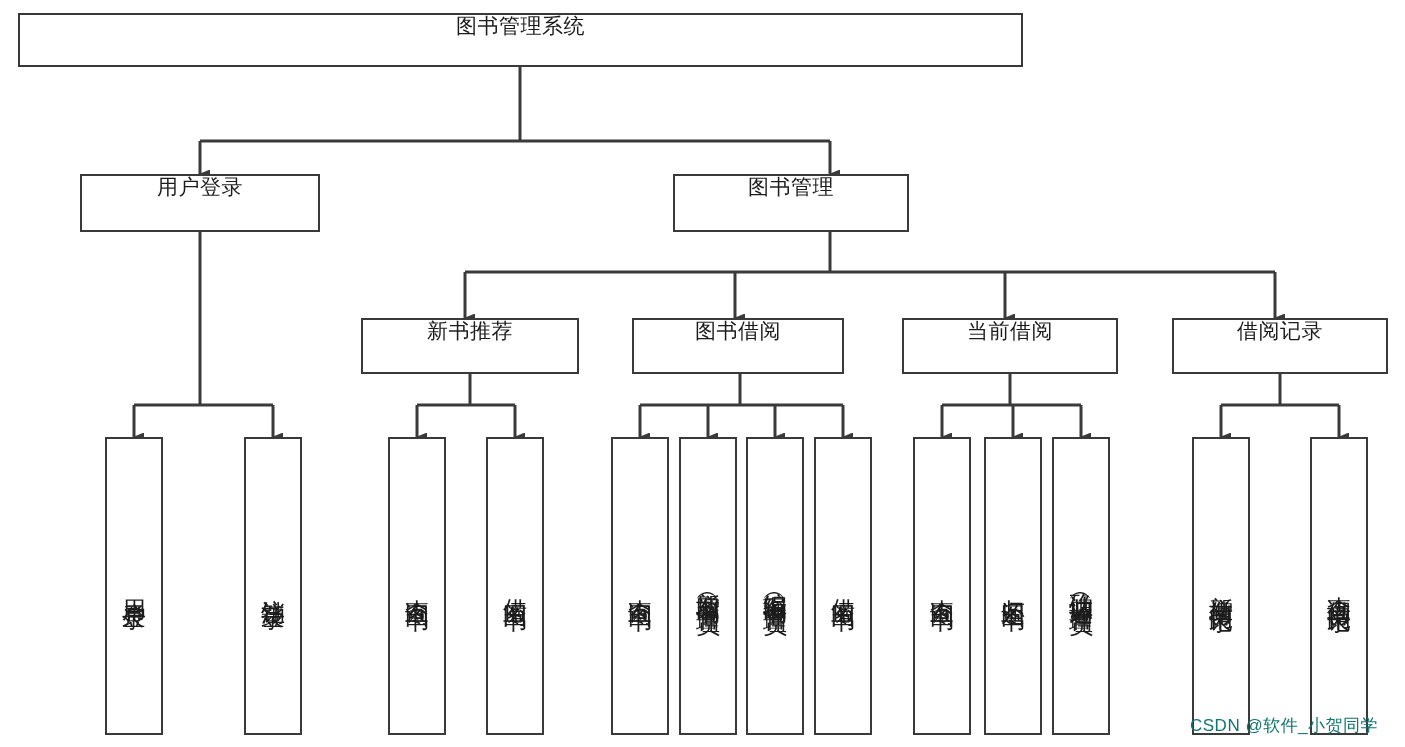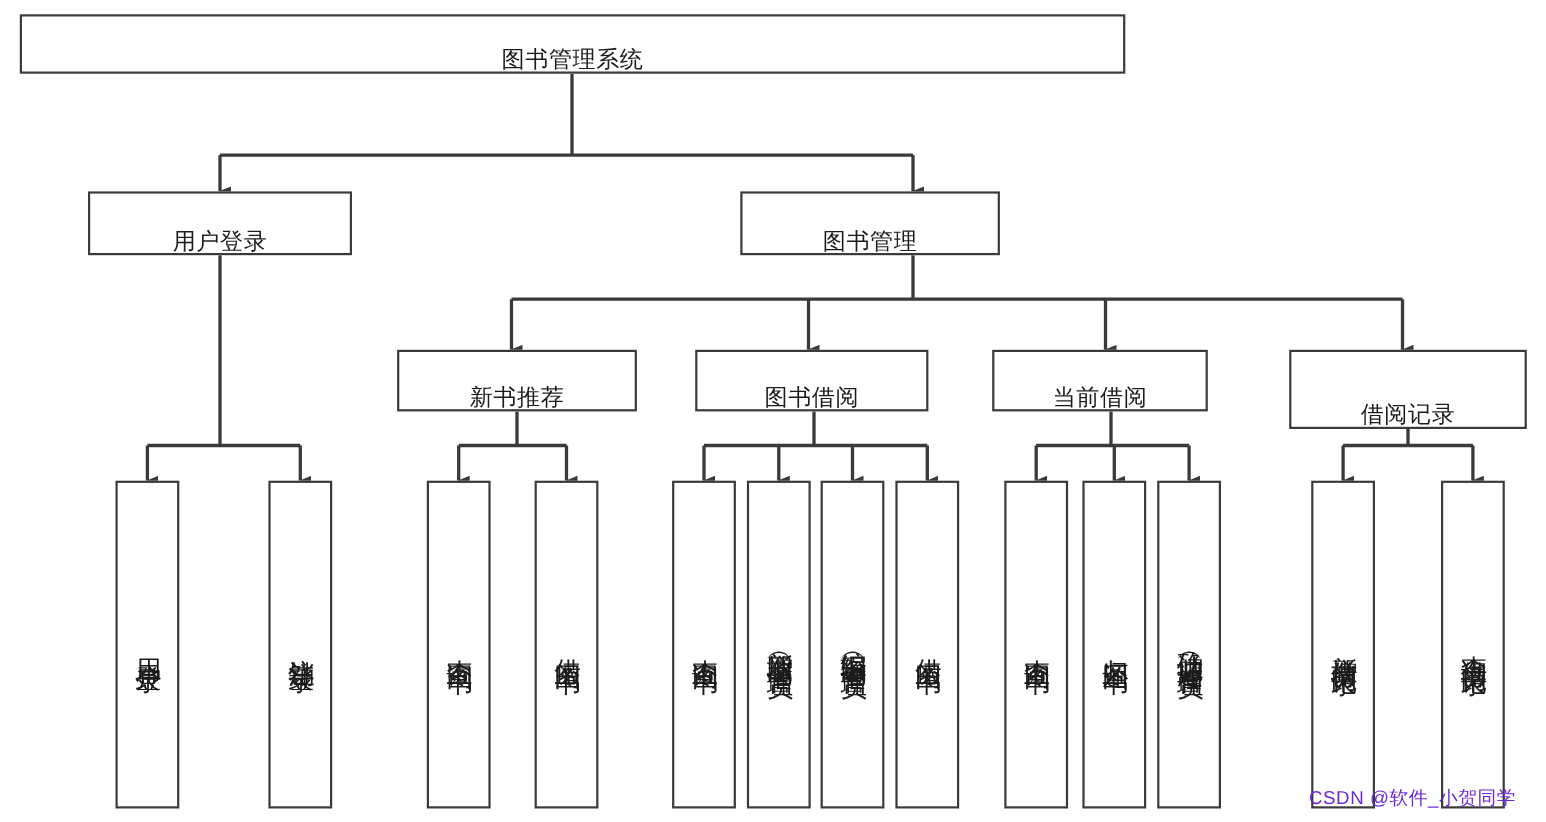--- a/index.html
+++ b/index.html
@@ -28,21 +28,21 @@
     width: 1405px;
     height: 747px;
     pointer-events: none;
   }
   .node {
     position: absolute;
     box-sizing: border-box;
     border: 2px solid #3a3a3a;
     background: #ffffff;
     display: flex;
-    align-items: flex-end;
+    align-items: flex-start;
     justify-content: center;
     color: #1c1c1c;
   }
   .node-label {
     display: block;
     text-align: center;
     line-height: 1.02;
     letter-spacing: 0.5px;
   }
   
@@ -58,21 +58,21 @@
   .node.vert .node-label {
     writing-mode: vertical-rl;
     text-orientation: upright;
     font-size: 24px;
     line-height: 1.0;
     letter-spacing: 3px;
     white-space: nowrap;
   }
   .watermark {
     position: absolute;
-    color: #6d28d9;
+    color: #0f766e;
     font-size: 17px;
     white-space: nowrap;
     letter-spacing: 0.5px;
   }
 </style>
 </head>
 <body>
 
 <div id="diagram-root">
   <svg class="edges" viewBox="0 0 1405 747" xmlns="http://www.w3.org/2000/svg">
@@ -127,24 +127,24 @@
       </div>
       <div class="node horiz" style="left: 673px; top: 174px; width: 236px; height: 58px;">
         <span class="node-label">图书管理</span>
       </div>
       <div class="node horiz" style="left: 361px; top: 318px; width: 218px; height: 56px;">
         <span class="node-label">新书推荐</span>
       </div>
       <div class="node horiz" style="left: 632px; top: 318px; width: 212px; height: 56px;">
         <span class="node-label">图书借阅</span>
       </div>
-      <div class="node horiz" style="left: 902px; top: 318px; width: 196px; height: 56px;">
+      <div class="node horiz" style="left: 902px; top: 318px; width: 216px; height: 56px;">
         <span class="node-label">当前借阅</span>
       </div>
-      <div class="node horiz" style="left: 1172px; top: 318px; width: 216px; height: 72px;">
+      <div class="node horiz" style="left: 1172px; top: 318px; width: 216px; height: 56px;">
         <span class="node-label">借阅记录</span>
       </div>
       <div class="node vert" style="left: 105px; top: 437px; width: 58px; height: 298px;">
         <span class="node-label">用户登录</span>
       </div>
       <div class="node vert" style="left: 244px; top: 437px; width: 58px; height: 298px;">
         <span class="node-label">注销登录</span>
       </div>
       <div class="node vert" style="left: 388px; top: 437px; width: 58px; height: 298px;">
         <span class="node-label">查询图书</span>

